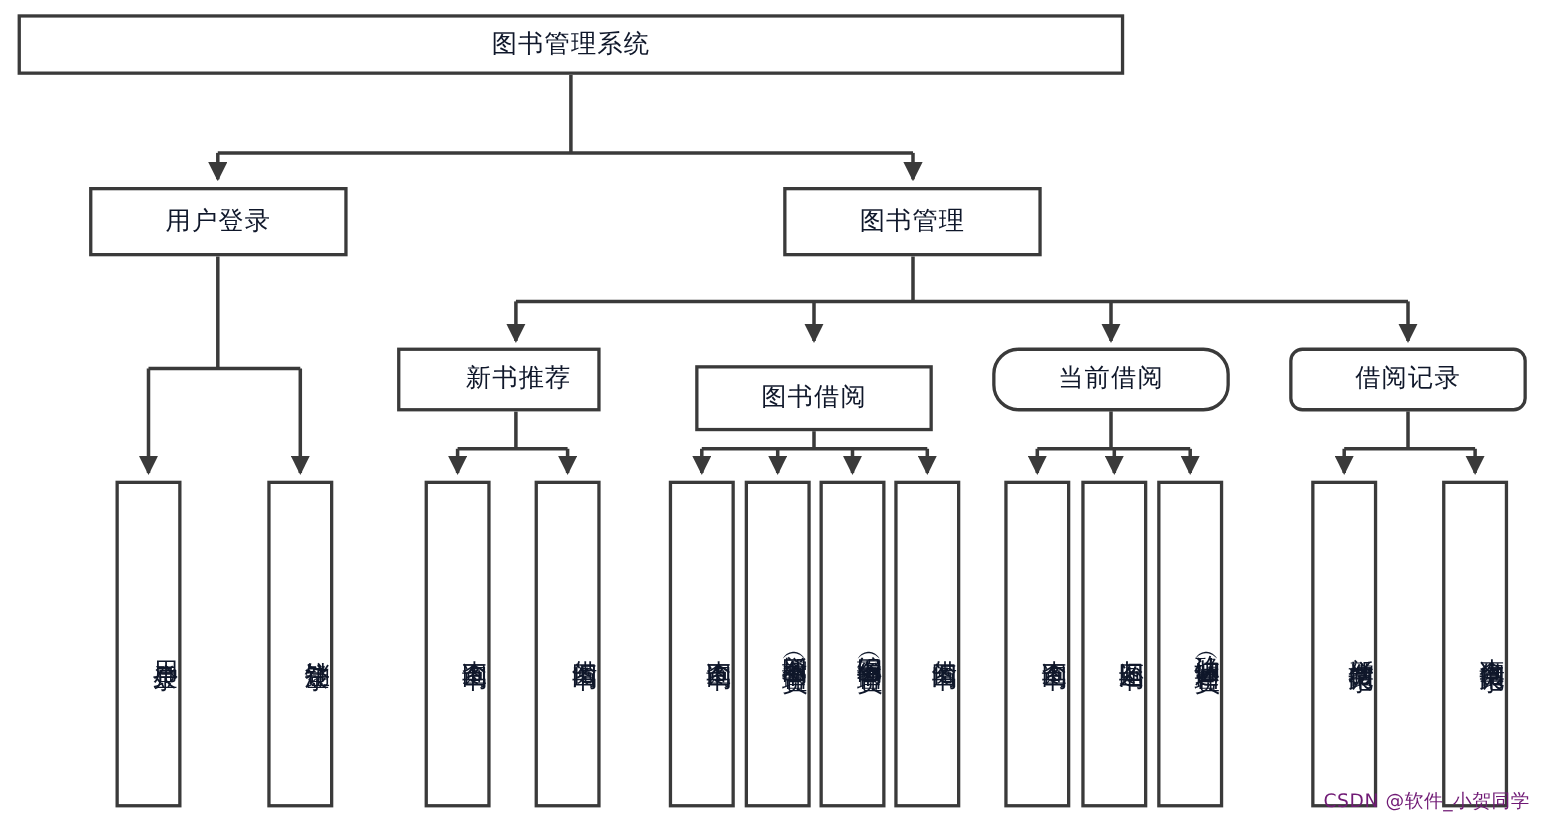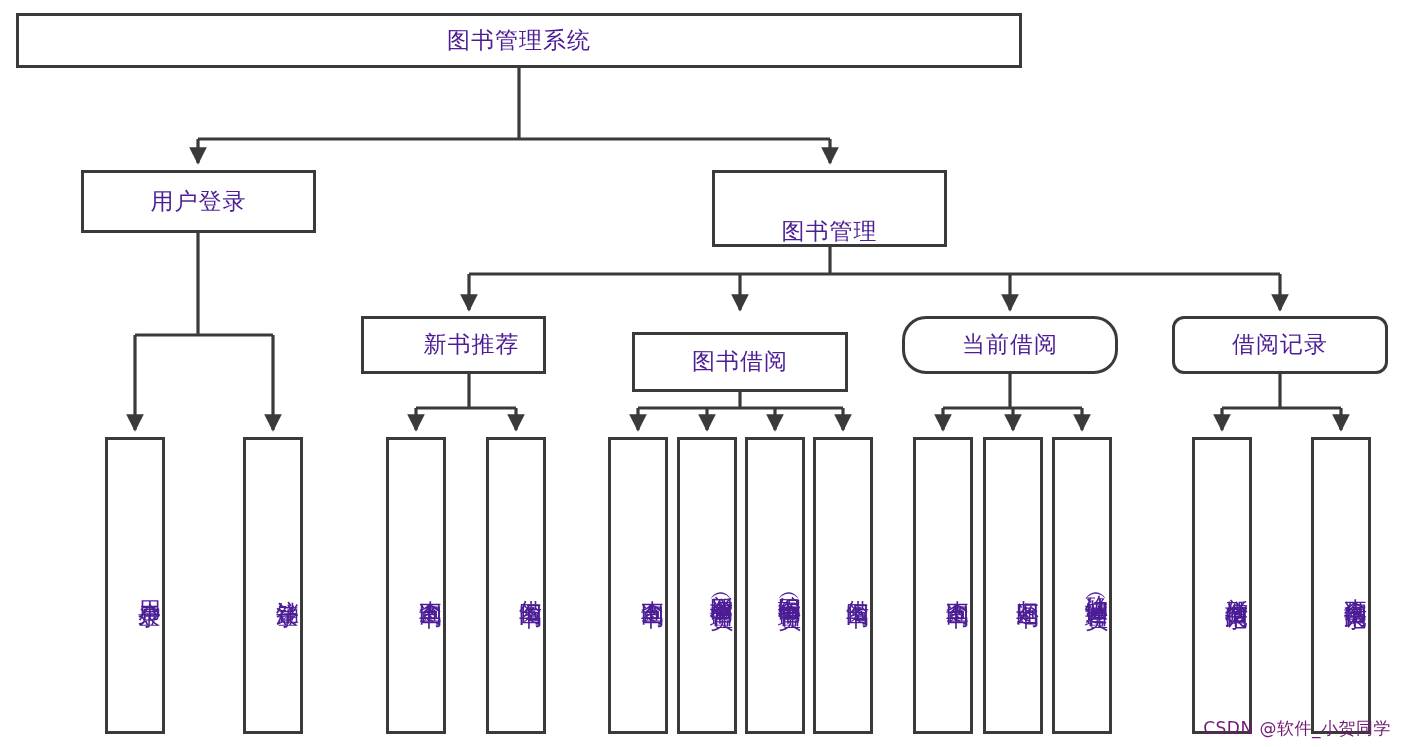--- a/index.html
+++ b/index.html
@@ -27,21 +27,21 @@
     pointer-events: none;
   }
   .node {
     position: absolute;
     box-sizing: border-box;
     border: 3px solid #3a3a3a;
     background: #ffffff;
     display: flex;
     align-items: center;
     justify-content: center;
-    color: #4c1d95;
+    color: #0f172a;
   }
   .node.horiz {
     font-size: 23px;
     letter-spacing: 1px;
     line-height: 1.1;
   }
   .node.vert {
     writing-mode: vertical-rl;
     text-orientation: upright;
     font-size: 23px;
@@ -123,21 +123,21 @@
       <path d="M 1341 408 L 1341 430" marker-end="url(#arrow)"></path>
     </g>
   </svg>
 
   <div class="node horiz" style="left: 16px; top: 13px; width: 1006px; height: 55px;">
       <span>图书管理系统</span>
     </div>
     <div class="node horiz" style="left: 81px; top: 170px; width: 235px; height: 63px;">
       <span>用户登录</span>
     </div>
-    <div class="node horiz" style="left: 712px; top: 170px; width: 235px; height: 77px; align-items: flex-end;">
+    <div class="node horiz" style="left: 712px; top: 170px; width: 235px; height: 63px;">
       <span>图书管理</span>
     </div>
     <div class="node horiz" style="left: 361px; top: 316px; width: 185px; height: 58px; padding-left: 36px;">
       <span>新书推荐</span>
     </div>
     <div class="node horiz" style="left: 632px; top: 316px; width: 216px; height: 60px; margin-top: 16px;">
       <span>图书借阅</span>
     </div>
     <div class="node horiz" style="left: 902px; top: 316px; width: 216px; height: 58px; border-radius: 24px;">
       <span>当前借阅</span>

